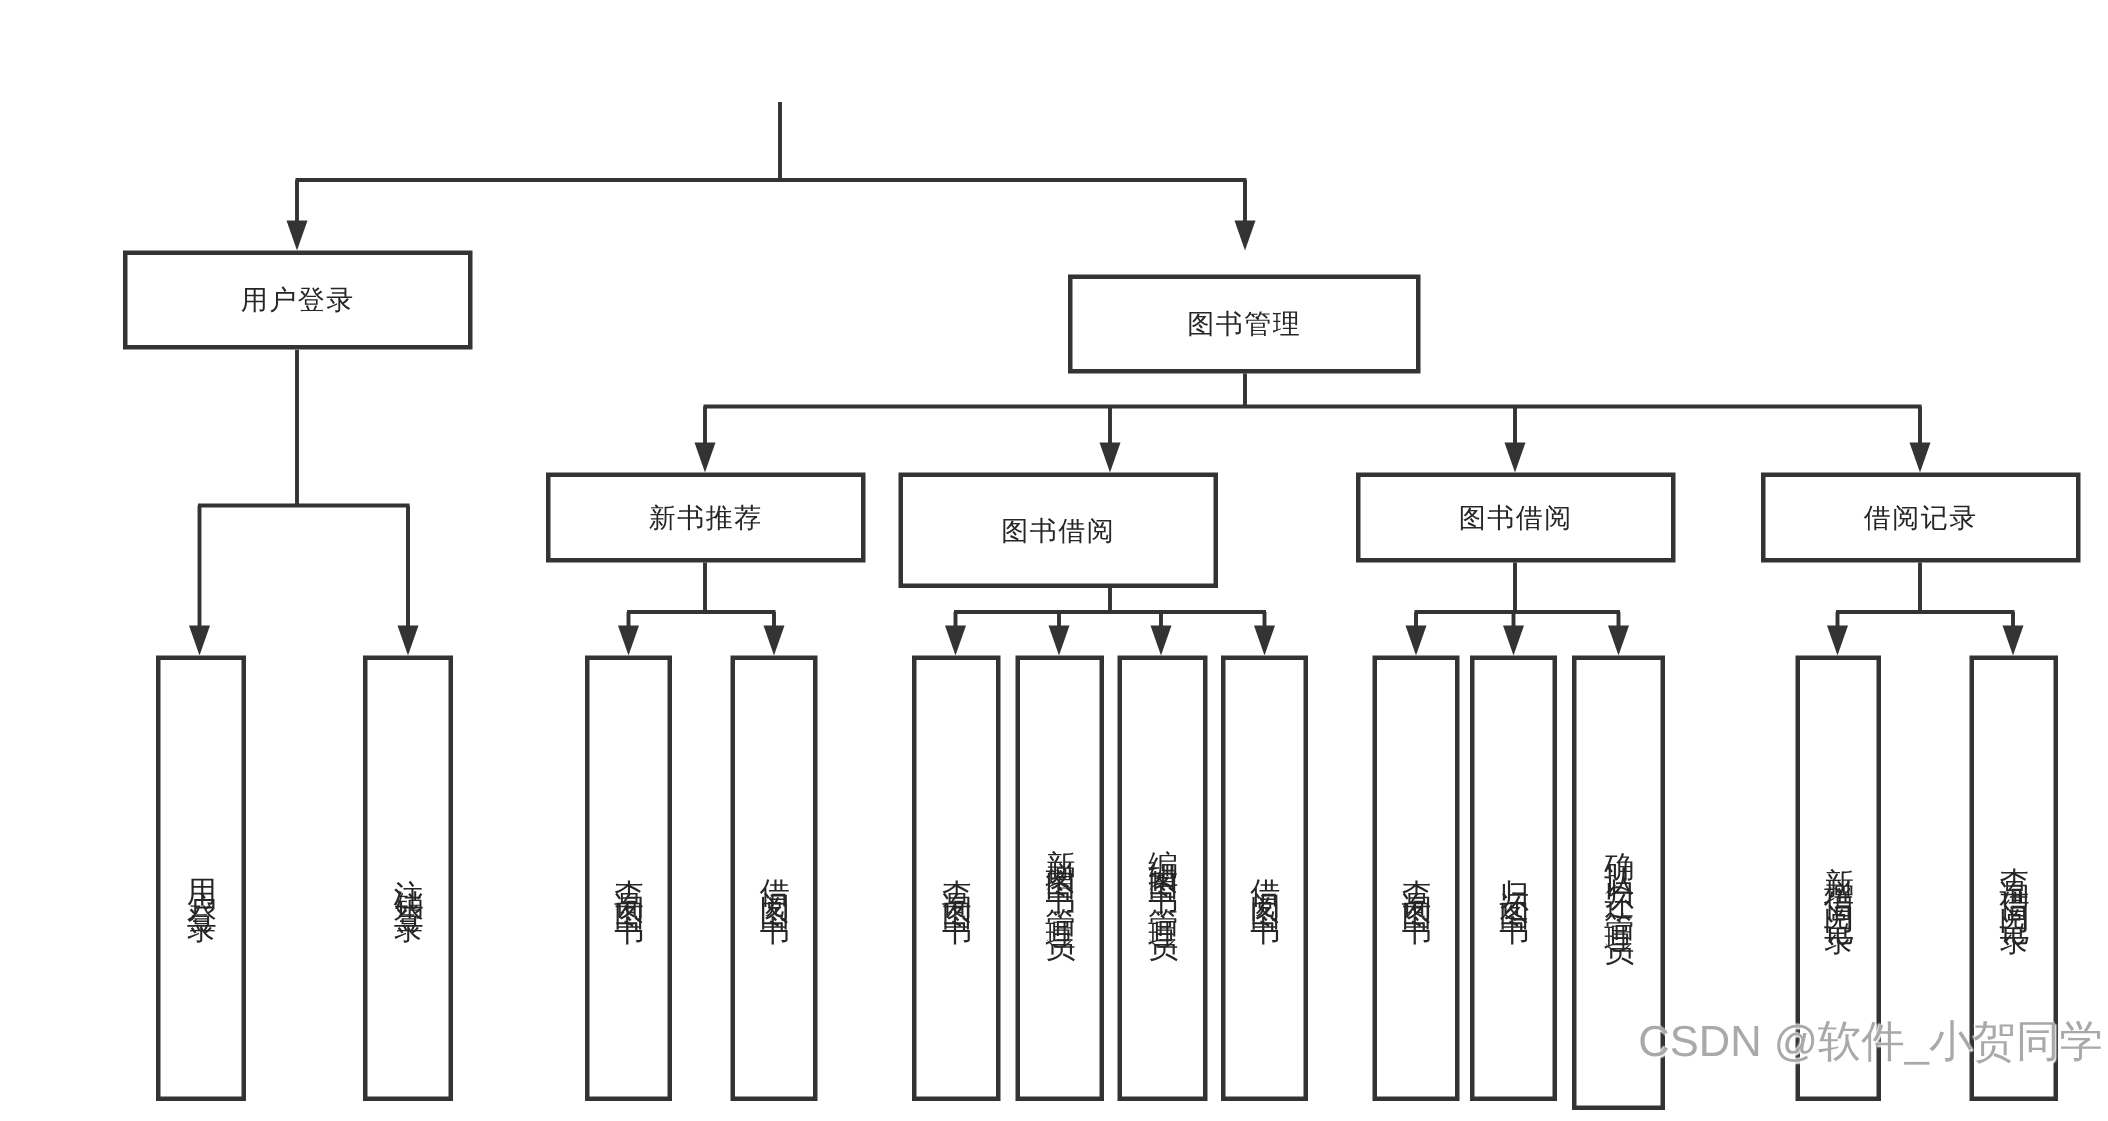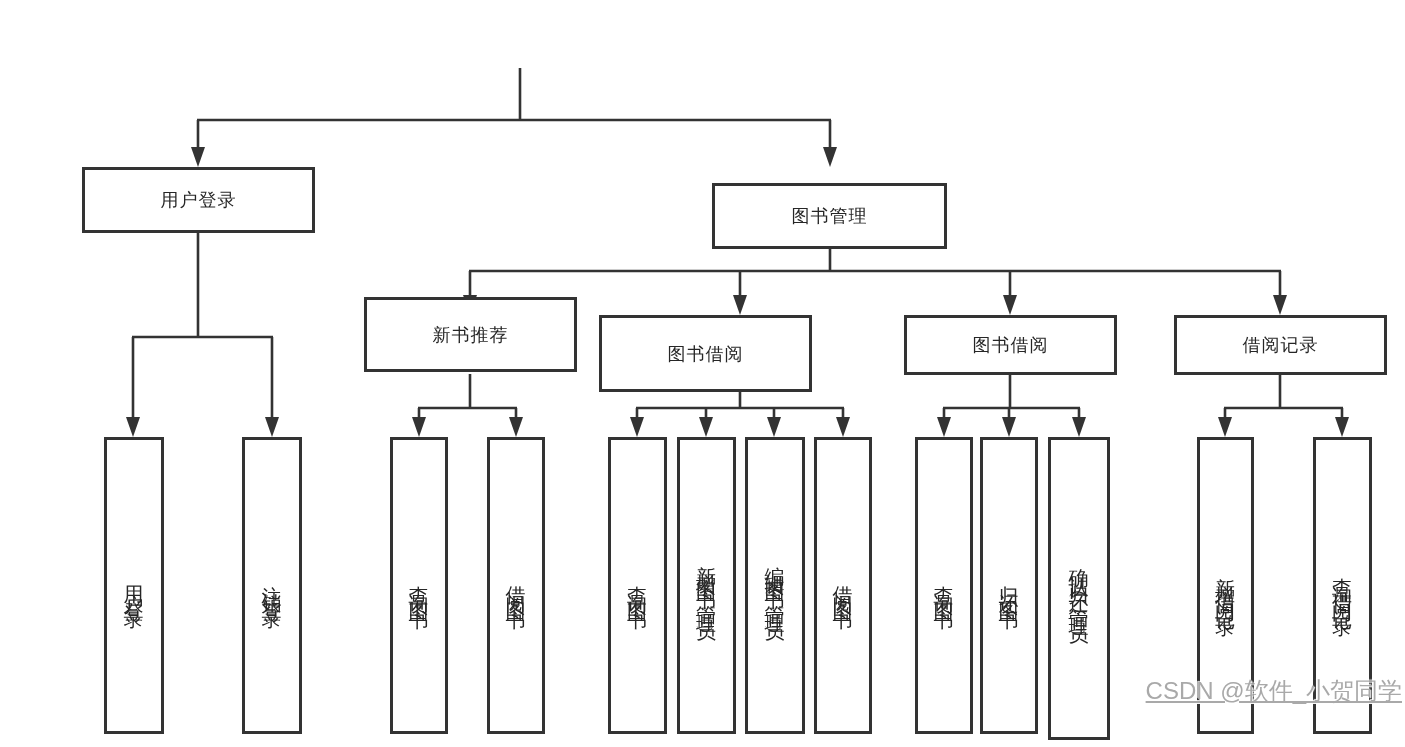--- a/index.html
+++ b/index.html
@@ -38,26 +38,25 @@
     writing-mode:vertical-rl;
     text-orientation:mixed;
     font-size:20px;
     letter-spacing:8px;
     line-height:1;
     color:var(--text);
   }
   .watermark{
     position:absolute;
     top:675px;right:3px;
-    font-size:24px;
+    font-size:29px;
     color:var(--watermark-color);
     text-shadow:1px 1px 1px rgba(255,255,255,.95), -1px -1px 1px rgba(255,255,255,.85);
     white-space:nowrap;
     z-index:5;
-    text-decoration:underline;
   }
 </style>
 </head>
 <body>
 
 <div class="canvas">
 
   <svg class="wires" viewBox="0 0 1405 747" xmlns="http://www.w3.org/2000/svg">
 
     <path class="ln" d="M520 68 V120 M197 120 H831 M198 120 V150 M830 120 V150"></path>
@@ -95,21 +94,21 @@
   </svg>
 
 
   <div class="box h" style="left:82px;top:167px;width:233px;height:66px">
     <span>用户登录</span>
   </div>
   <div class="box h" style="left:712px;top:183px;width:235px;height:66px">
     <span>图书管理</span>
   </div>
 
-  <div class="box h" style="left:364px;top:297px;width:213px;height:75px">
+  <div class="box h" style="left:364px;top:315px;width:213px;height:60px">
     <span>新书推荐</span>
   </div>
   <div class="box h" style="left:599px;top:315px;width:213px;height:77px">
     <span>图书借阅</span>
   </div>
   <div class="box h" style="left:904px;top:315px;width:213px;height:60px">
     <span>图书借阅</span>
   </div>
   <div class="box h" style="left:1174px;top:315px;width:213px;height:60px">
     <span>借阅记录</span>

